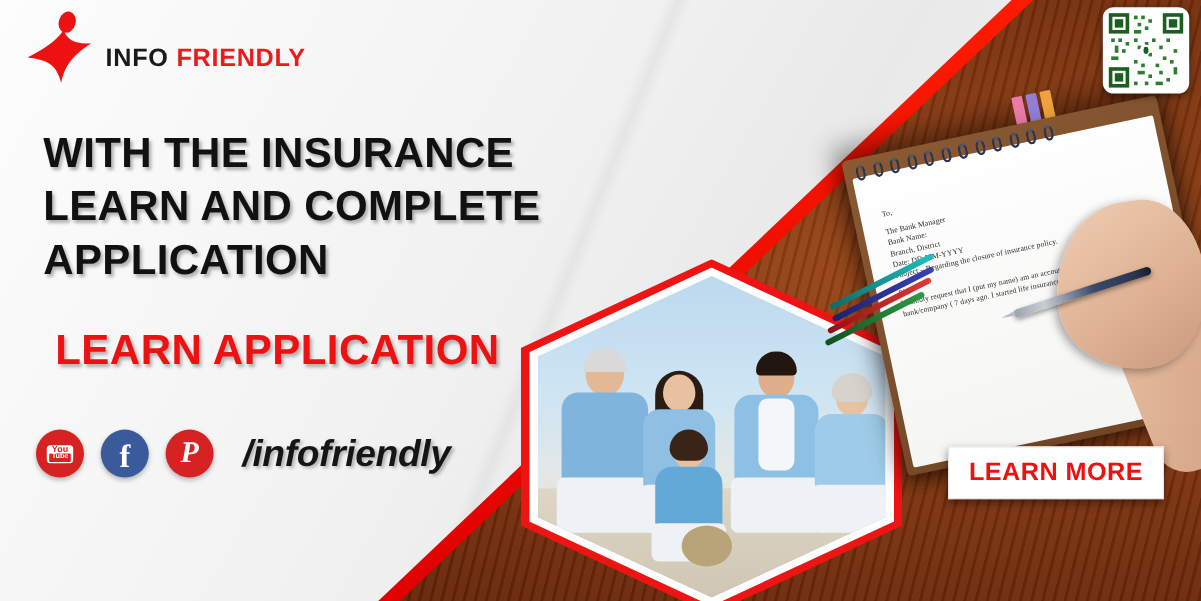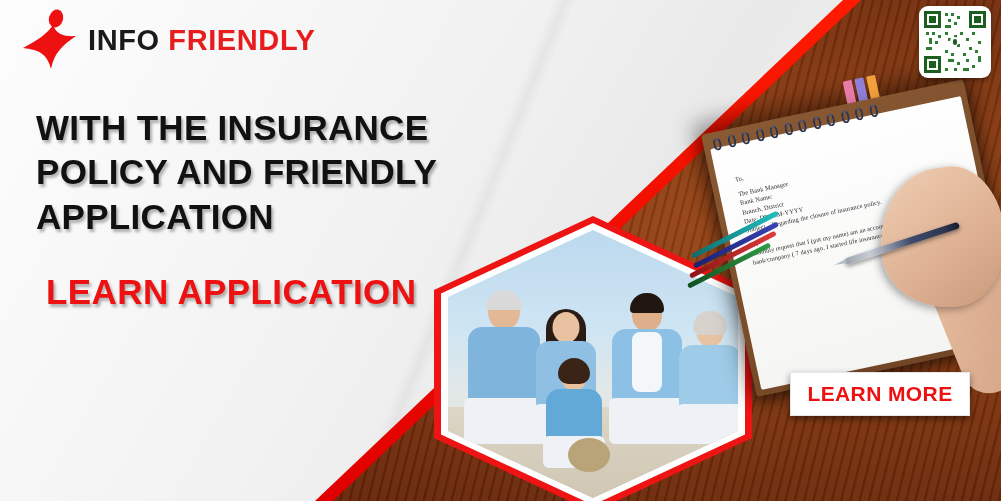--- a/index.html
+++ b/index.html
@@ -29,22 +29,22 @@
   .bg-diagonal{
     position:absolute; inset:0;
     clip-path:polygon(843px 0, 861px 0, 333px 501px, 315px 501px);
     background:linear-gradient(180deg,#ff1a00,#e00000);
   }
 
   
   .logo{ position:absolute; left:20px; top:9px; width:250px; height:62px; }
   .logo-mark{ position:absolute; left:0; top:0; width:62px; height:62px; }
   .logo-text{
-    position:absolute; left:68px; top:15px;
-    font-size:29px; font-weight:bold; letter-spacing:.6px; white-space:nowrap;
+    position:absolute; left:68px; top:28px;
+    font-size:21px; font-weight:bold; letter-spacing:.6px; white-space:nowrap;
   }
   .logo-text .t1{ color:#1a1a1a; }
   .logo-text .t2{ color:#e81c1c; }
 
   
   .headline{
     position:absolute; left:36px; top:106px; width:520px;
     font-size:35px; line-height:1.27; font-weight:bold; color:#111;
     letter-spacing:.3px;
     text-shadow:2px 3px 3px rgba(0,0,0,.30);
@@ -192,25 +192,40 @@
       <ellipse cx="36" cy="9.5" rx="7" ry="9" fill="#ee1111" transform="rotate(16 36 9.5)"></ellipse>
       <path d="M33 16 C27 25 18 31 3 39 C20 41 27 45 31 60 C34 45 41 37 56 27 C42 28 36 24 33 16 Z" fill="#ee1111"></path>
     </svg>
     <div class="logo-text">
       <span class="t1">INFO</span><span>&nbsp;</span><span class="t2">FRIENDLY</span>
     </div>
   </div>
 
   <div class="headline">
     <div>WITH THE INSURANCE</div>
-    <div>POLICY AND FRIENDLY</div>
+    <div>LEARN AND COMPLETE</div>
     <div>APPLICATION</div>
   </div>
   <div class="subhead">LEARN APPLICATION</div>
 
+  <div class="social">
+    <div class="sicon yt">
+      <div class="yt-box">
+        <span>You</span>
+        <span>Tube</span>
+      </div>
+    </div>
+    <div class="sicon fb">
+      <div class="fb-f">f</div>
+    </div>
+    <div class="sicon pin">
+      <div class="pin-p">P</div>
+    </div>
+    <div class="handle">/infofriendly</div>
+  </div>
 
   <div class="hex-wrap">
     <div class="hex outer"></div>
     <div class="hex mid"></div>
     <div class="hex inner">
       <div class="ppl">
         <div class="sand"></div>
 
         <div class="person" style="left:6%; width:78px; height:150px;">
           <div class="head" style="top:0; width:32px; height:36px; background:#e3b897;"></div>

